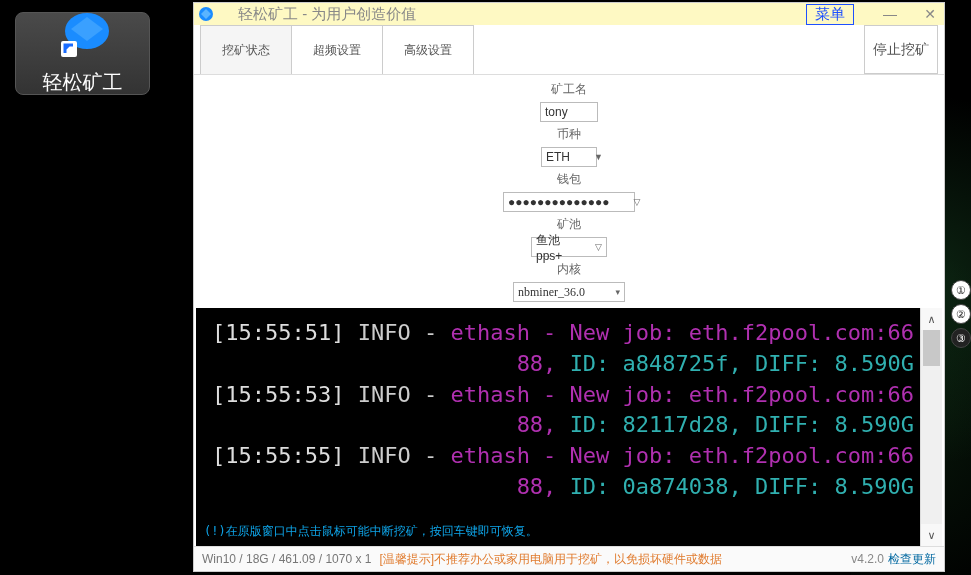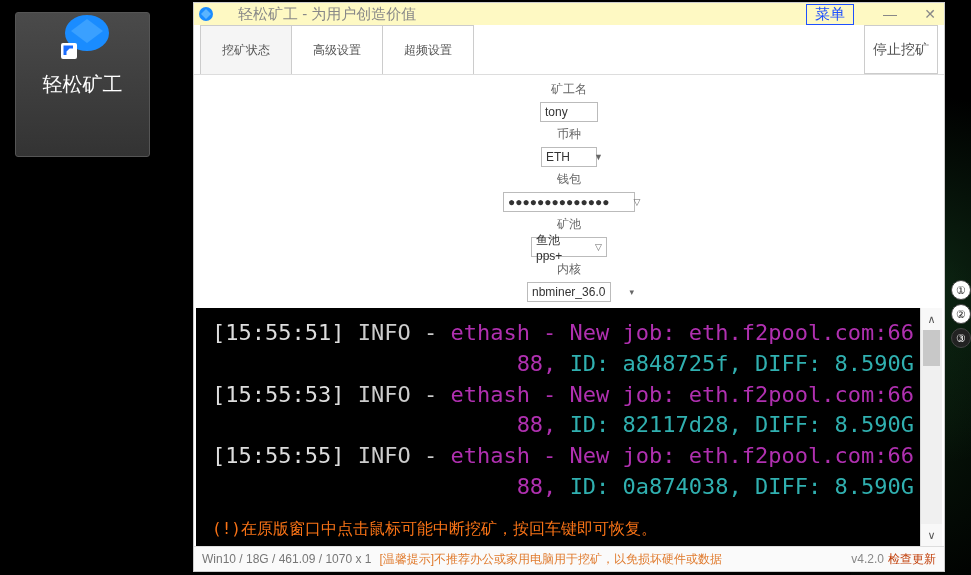--- a/index.html
+++ b/index.html
@@ -14,28 +14,28 @@
 .bg-texture {
   position: absolute;
   right: 0; top: 80px;
   width: 120px; height: 500px;
   background: radial-gradient(circle at 60% 40%, rgba(40,120,60,0.3), transparent 60%),
               radial-gradient(circle at 40% 70%, rgba(30,90,40,0.25), transparent 50%);
 }
 .desktop-icon {
   position: absolute;
   left: 15px; top: 12px;
-  width: 135px; height: 145px;
+  width: 135px; height: 83px;
   background: linear-gradient(#4a4a4a, #333);
   border: 1px solid #555;
-  border-radius: 3px;
+  border-radius: 8px;
   display: flex;
   flex-direction: column;
   align-items: center;
-  justify-content: flex-start;
+  justify-content: center;
   color: #fff;
 }
 .desktop-icon .ico {
   width: 60px; height: 50px;
   position: relative;
   margin-bottom: 8px;
 }
 .desktop-icon .ico svg { width: 100%; height: 100%; }
 .desktop-icon .lbl { font-size: 20px; }
 
@@ -123,21 +123,21 @@
   display: flex; align-items: center; justify-content: space-between;
   background: #fff;
   cursor: pointer;
   gap: 20px;
 }
 .paramrow .select .caret { font-size: 9px; color: #666; margin-left: 4px; }
 .w-name { width: 58px; }
 .w-coin { width: 56px; }
 .w-wallet { width: 132px; }
 .w-pool { width: 76px; }
-.w-kernel { width: 84px; }
+.w-kernel { width: 112px; font-family: Liberation Serif, serif; }
 
 .console-wrap {
   flex: 1;
   display: flex;
   position: relative;
   margin: 0 2px;
 }
 .console {
   flex: 1;
   background: #000;
@@ -149,25 +149,25 @@
   overflow: hidden;
   position: relative;
   text-align: right;
 }
 .console .line { word-break: break-all; }
 .console .ts { color: #ddd; }
 .console .lvl { color: #ccc; }
 .console .msg1 { color: #b030b0; }
 .console .msg2 { color: #30b0b0; }
 .console .warn {
-  color: #f97316;
-  font-size: 16px;
+  color: #0ea5e9;
+  font-size: 12px;
   position: absolute;
   bottom: 6px;
-  left: 16px;
+  left: 8px;
 }
 .scrollbar {
   width: 22px;
   background: #f0f0f0;
   display: flex; flex-direction: column;
   border-left: 1px solid #ddd;
 }
 .sb-btn {
   height: 22px;
   display: flex; align-items: center; justify-content: center;
@@ -205,21 +205,21 @@
   align-items: center;
   padding: 12px 8px;
   font-size: 12px;
   color: #777;
   border-top: 1px solid #ddd;
   background: #fafafa;
 }
 .statusbar .hint { color: #e07b2e; margin-left: 8px; }
 .statusbar .spacer { flex: 1; }
 .statusbar .ver { color: #888; }
-.statusbar .upd { color: #c2410c; margin-left: 4px; cursor: pointer; }
+.statusbar .upd { color: #0369a1; margin-left: 4px; cursor: pointer; }
 </style>
 </head>
 <body>
 
 <div class="bg-texture"></div>
 
 <div class="desktop-icon">
   <div class="ico">
     <svg viewBox="0 0 60 50">
       <ellipse cx="34" cy="20" rx="22" ry="18" fill="#1a8cff"></ellipse>
@@ -239,22 +239,22 @@
         <path d="M8 3 L13 8 L8 13 L3 8 Z" fill="#5ab4ff"></path>
       </svg>
     <div class="title">轻松矿工 - 为用户创造价值</div>
     <div class="menu-btn">菜单</div>
     <div class="winbtn">—</div>
     <div class="winbtn">✕</div>
   </div>
 
   <div class="tabrow">
     <div class="tab active">挖矿状态</div>
+    <div class="tab">超频设置</div>
     <div class="tab">高级设置</div>
-    <div class="tab">超频设置</div>
     <div class="spacer"></div>
     <div class="stop-btn">停止挖矿</div>
   </div>
 
   <div class="paramrow">
     <span class="lbl">矿工名</span>
     <input class="w-name" value="tony" style="">
 
     <span class="lbl">币种</span>
     <div class="select w-coin">

